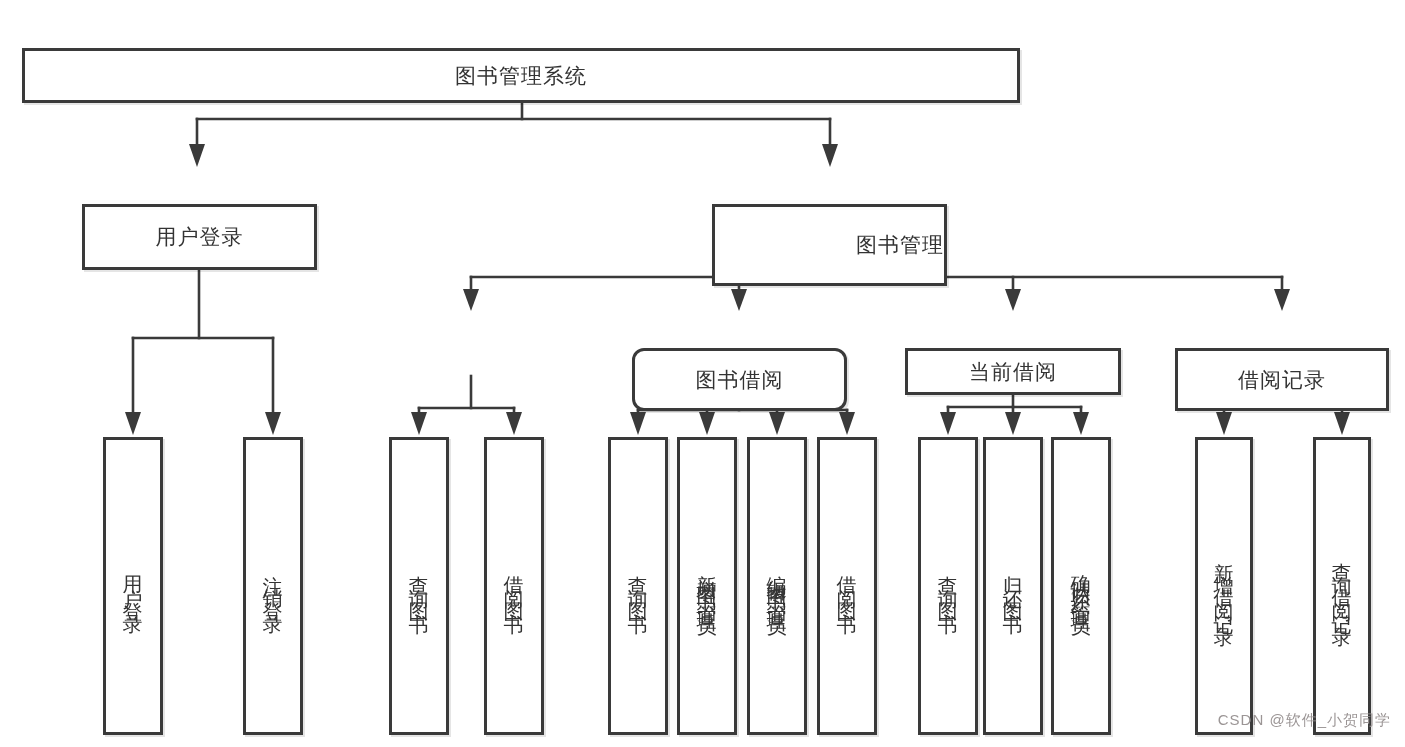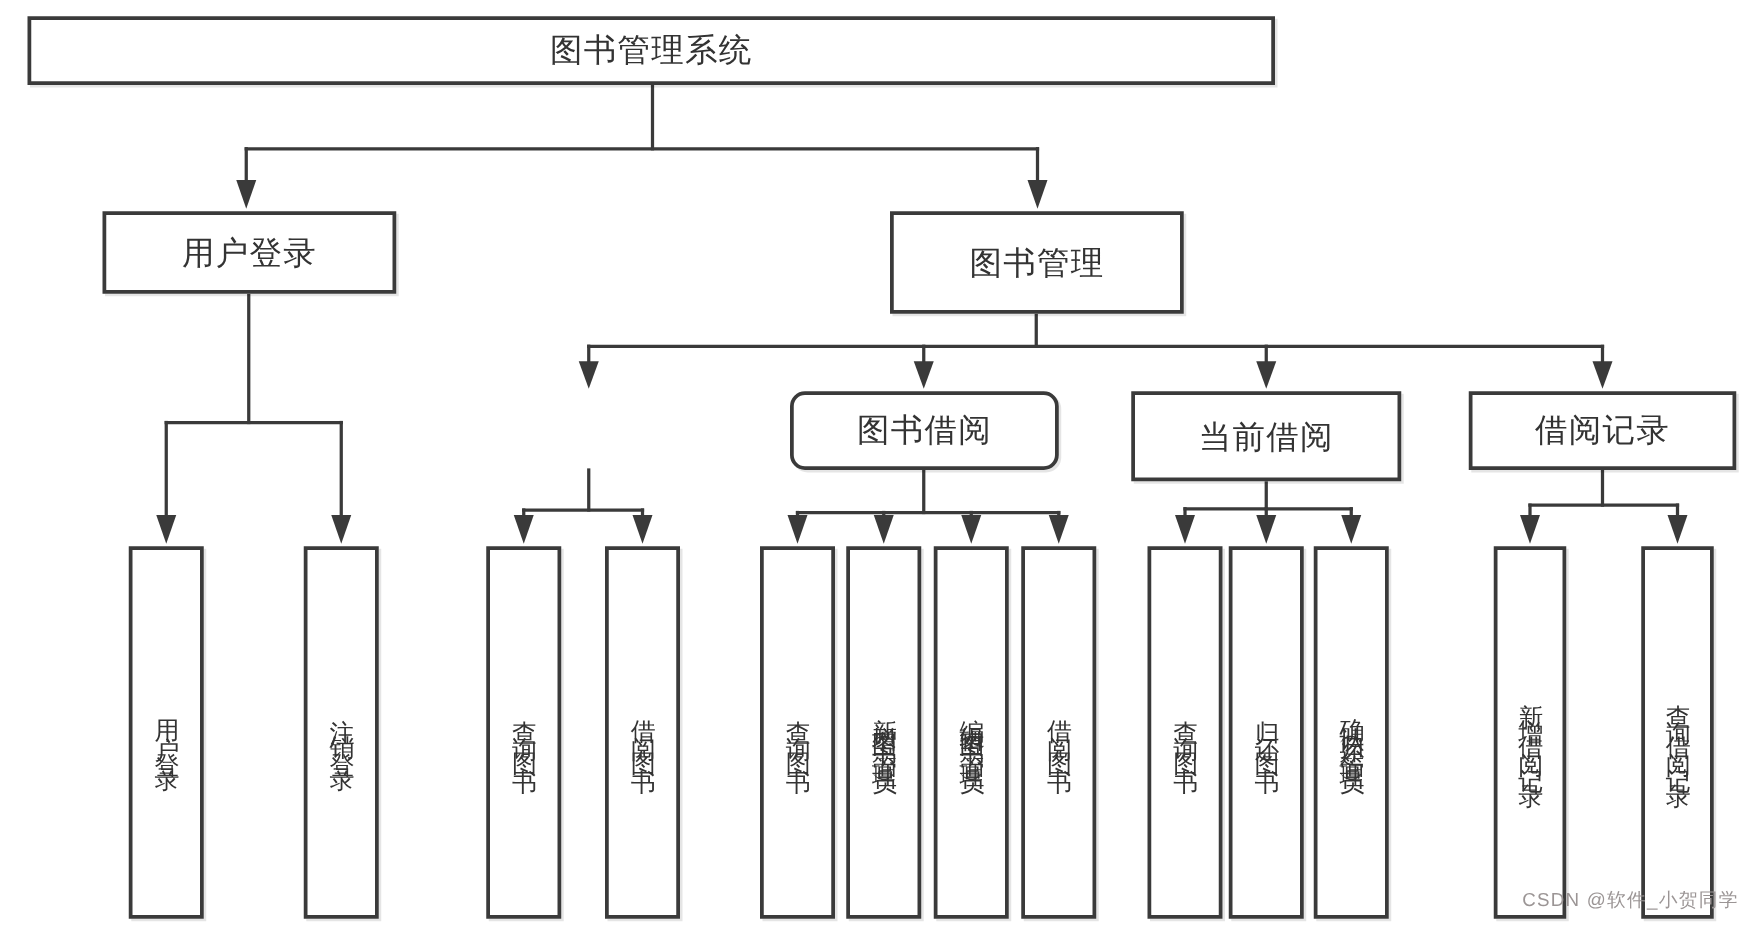--- a/index.html
+++ b/index.html
@@ -12,24 +12,25 @@
     overflow:hidden;
   }
   #wires{position:absolute;left:0;top:0;width:1405px;height:747px;}
   .node{
     position:absolute;
     box-sizing:border-box;
     background:#ffffff;
     border:3px solid #3a3a3a;
     display:flex;align-items:center;justify-content:center;
     color:#333333;
-    font-size:26px;
+    font-size:21px;
     letter-spacing:1px;
     box-shadow:2px 2px 0 rgba(0,0,0,0.10);
     z-index:2;
+    margin-top:35px;
   }
   .leaf{
     position:absolute;
     box-sizing:border-box;
     background:#ffffff;
     border:3px solid #3a3a3a;
     display:flex;align-items:center;justify-content:center;
     color:#333333;
     box-shadow:2px 2px 0 rgba(0,0,0,0.10);
     z-index:2;
@@ -135,28 +136,28 @@
     </g>
   </svg>
 
   <div class="node" style="left:22px;top:13px;width:998px;height:55px;">
     <span>图书管理系统</span>
   </div>
 
   <div class="node" style="left:82px;top:169px;width:235px;height:66px;">
     <span>用户登录</span>
   </div>
-  <div class="node" style="left:712px;top:169px;width:235px;height:82px;">
+  <div class="node" style="left:712px;top:169px;width:235px;height:82px;justify-content:flex-end;">
     <span>图书管理</span>
   </div>
 
   <div class="node" style="left:632px;top:313px;width:215px;height:63px;border-radius:12px;">
     <span>图书借阅</span>
   </div>
-  <div class="node" style="left:905px;top:313px;width:216px;height:72px;">
+  <div class="node" style="left:905px;top:313px;width:216px;height:47px;">
     <span>当前借阅</span>
   </div>
   <div class="node" style="left:1175px;top:313px;width:214px;height:63px;">
     <span>借阅记录</span>
   </div>
 
   <div class="leaf" style="left:103px;width:60px;">
     <span>用户登录</span>
   </div>
   <div class="leaf" style="left:243px;width:60px;">

